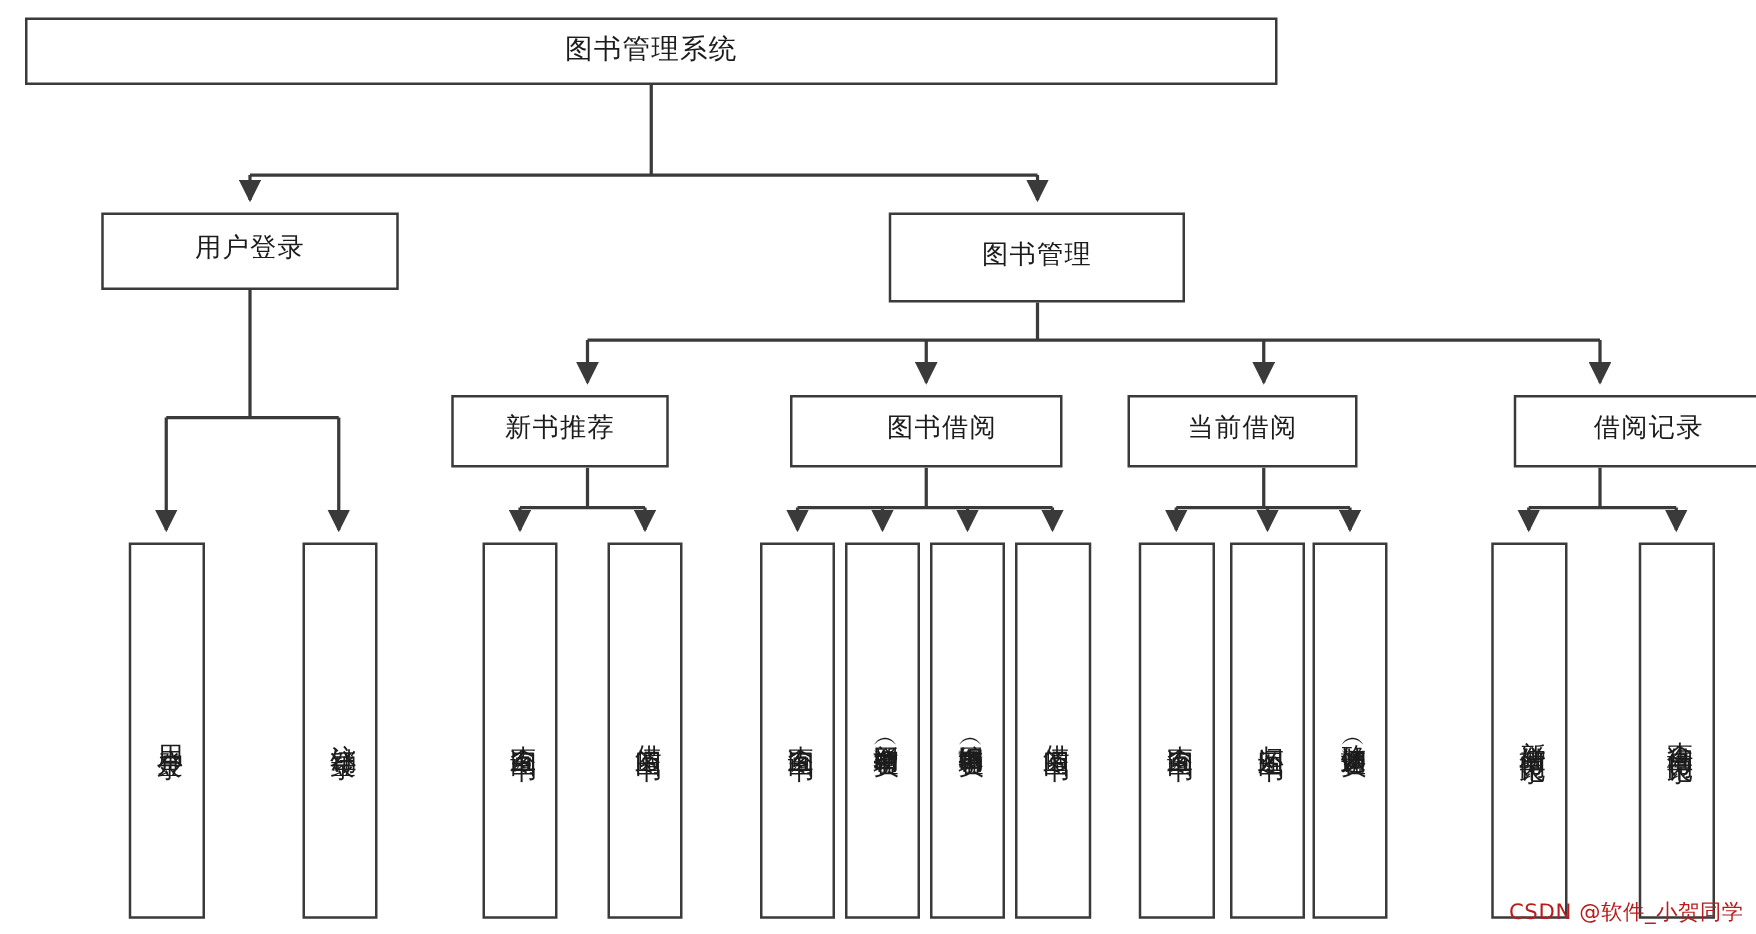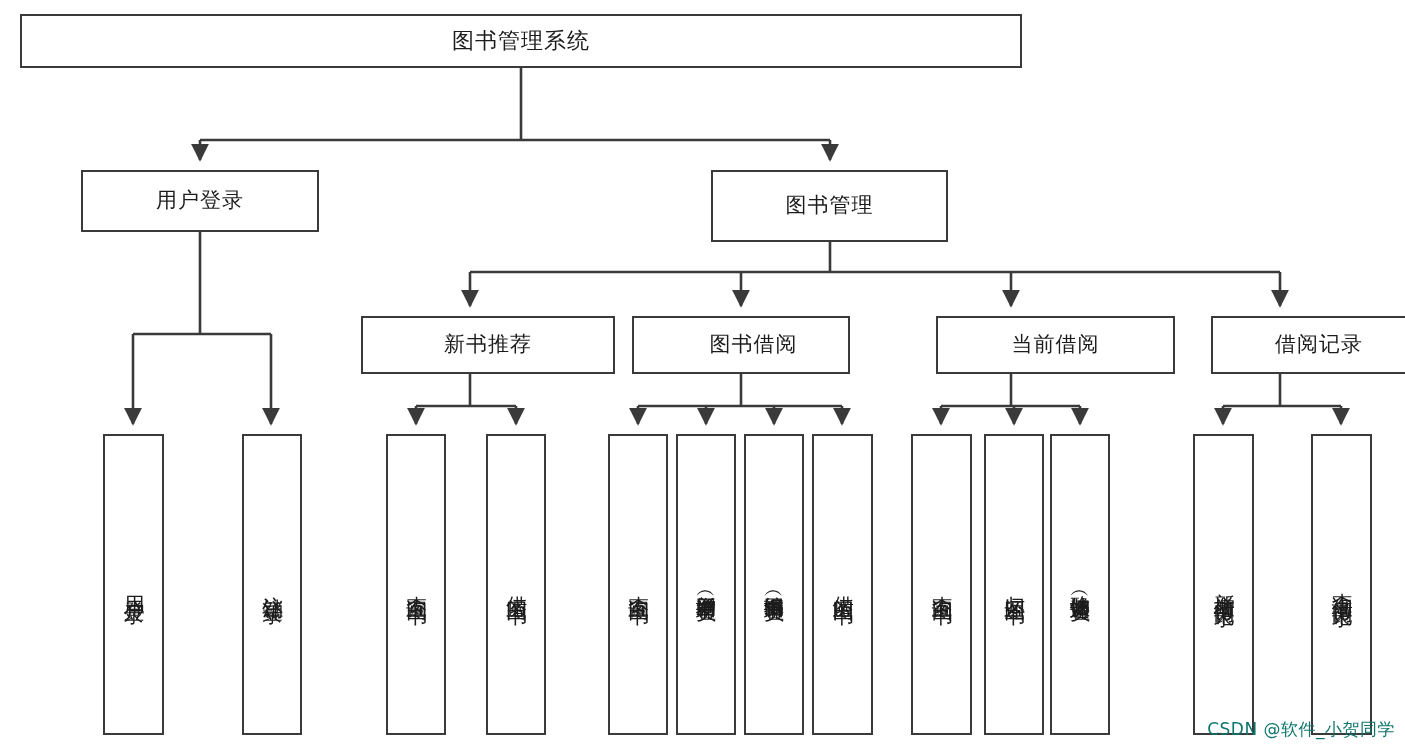--- a/index.html
+++ b/index.html
@@ -32,20 +32,21 @@
     justify-content:center;
     z-index:2;
   }
   .node .lbl{
     font-size:21px;
     line-height:1.12;
     letter-spacing:1px;
     color:#1c1c1c;
     text-align:center;
     white-space:nowrap;
+    font-family:Liberation Mono, monospace;
   }
   .node.root .lbl{ font-size:22px; }
   .node.leaf{
     align-items:center;
     justify-content:center;
   }
   .node.leaf .lbl{
     writing-mode:vertical-rl;
     text-orientation:upright;
     font-size:21px;
@@ -58,21 +59,21 @@
     font-size:20px;
     line-height:1.14;
     letter-spacing:1px;
     max-height:292px;
   }
   .watermark{
     position:absolute;
     right:10px;
     bottom:6px;
     font-size:17px;
-    color:#0f766e;
+    color:#b91c1c;
     letter-spacing:0.5px;
     z-index:5;
     white-space:nowrap;
   }
 </style>
 </head>
 <body>
 
 <div id="canvas">
 
@@ -131,27 +132,27 @@
     <span class="lbl">图书管理系统</span>
   </div>
 
   <div class="node" style="left:81px;top:170px;width:238px;height:62px;">
     <span class="lbl">用户登录</span>
   </div>
   <div class="node" style="left:711px;top:170px;width:237px;height:72px;">
     <span class="lbl">图书管理</span>
   </div>
 
-  <div class="node" style="left:361px;top:316px;width:254px;height:58px;">
+  <div class="node" style="left:361px;top:316px;width:174px;height:58px;">
     <span class="lbl">新书推荐</span>
   </div>
   <div class="node" style="left:632px;top:316px;width:218px;height:58px;padding-left:25px;">
     <span class="lbl">图书借阅</span>
   </div>
-  <div class="node" style="left:936px;top:316px;width:239px;height:58px;">
+  <div class="node" style="left:902px;top:316px;width:184px;height:58px;">
     <span class="lbl">当前借阅</span>
   </div>
   <div class="node" style="left:1172px;top:316px;width:216px;height:58px;margin-left:39px;">
     <span class="lbl">借阅记录</span>
   </div>
 
   <div class="node leaf" style="left:103px;top:434px;width:61px;height:301px;">
     <span class="lbl">用户登录</span>
   </div>
   <div class="node leaf" style="left:242px;top:434px;width:60px;height:301px;">

